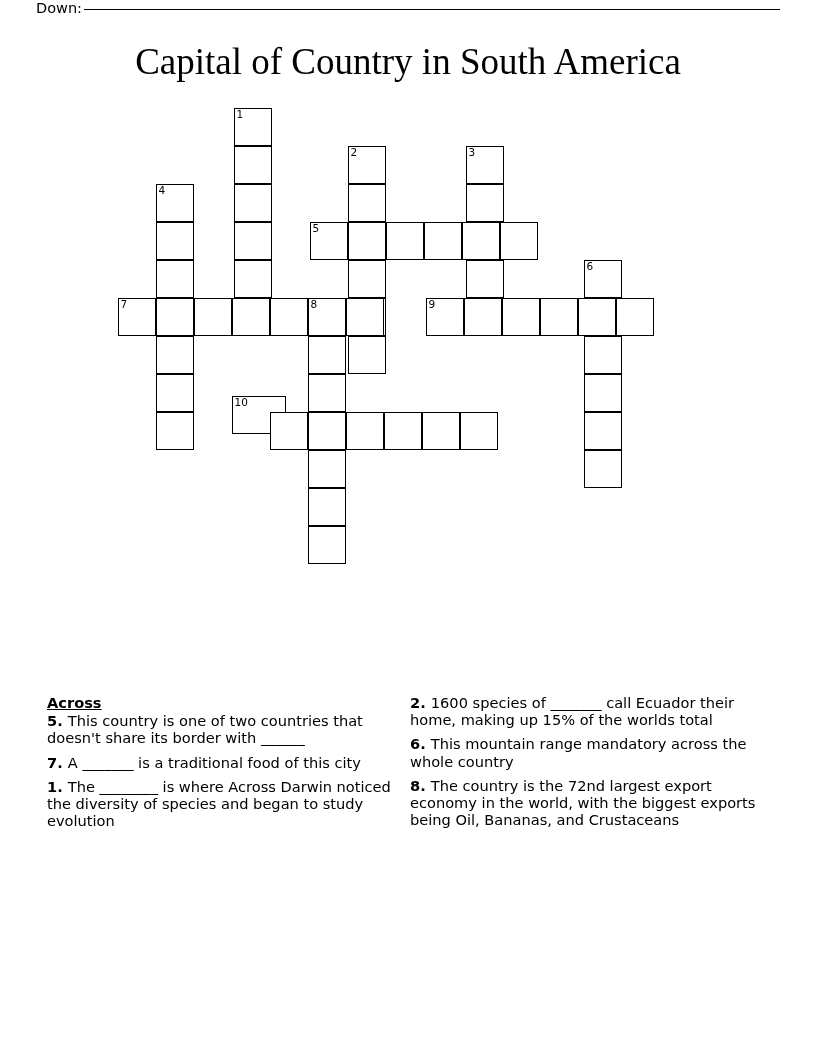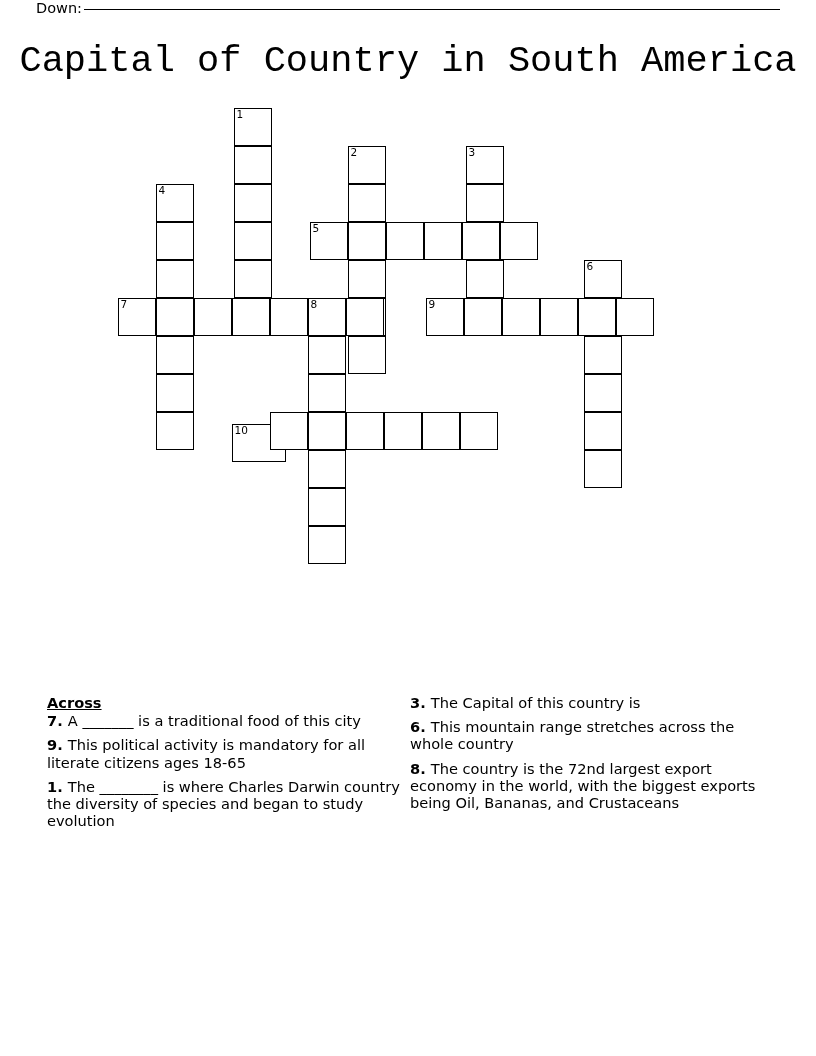--- a/index.html
+++ b/index.html
@@ -40,21 +40,21 @@
   
   .title {
     position: absolute;
     left: 0;
     top: 40px;
     width: 816px;
     text-align: center;
     font-size: 37px;
     font-weight: normal;
     letter-spacing: 0px;
-    font-family: Liberation Mono, monospace;
+    font-family: Liberation Serif, serif;
   }
 
   
   #grid {
     position: absolute;
     left: 0;
     top: 0;
     width: 816px;
     height: 620px;
   }
@@ -176,38 +176,38 @@
       <span class="num">9</span>
     </div>
     <div class="cell" style="left: 464px; top: 298px; width: 38px; height: 38px;"></div>
     <div class="cell" style="left: 502px; top: 298px; width: 38px; height: 38px;"></div>
     <div class="cell" style="left: 540px; top: 298px; width: 38px; height: 38px;"></div>
     <div class="cell" style="left: 578px; top: 298px; width: 38px; height: 38px;"></div>
     <div class="cell" style="left: 616px; top: 298px; width: 38px; height: 38px;"></div>
     <div class="cell" style="left: 308px; top: 336px; width: 38px; height: 38px;"></div>
     <div class="cell" style="left: 308px; top: 374px; width: 38px; height: 38px;"></div>
     <div class="cell" style="left: 308px; top: 412px; width: 38px; height: 38px;"></div>
-    <div class="cell" style="left: 232px; top: 424px; width: 54px; height: 38px;">
+    <div class="cell" style="left: 232px; top: 396px; width: 54px; height: 38px;">
       <span class="num">10</span>
     </div>
     <div class="cell" style="left: 270px; top: 412px; width: 38px; height: 38px;"></div>
     <div class="cell" style="left: 346px; top: 412px; width: 38px; height: 38px;"></div>
     <div class="cell" style="left: 384px; top: 412px; width: 38px; height: 38px;"></div>
     <div class="cell" style="left: 422px; top: 412px; width: 38px; height: 38px;"></div>
     <div class="cell" style="left: 460px; top: 412px; width: 38px; height: 38px;"></div>
     <div class="cell" style="left: 308px; top: 450px; width: 38px; height: 38px;"></div>
     <div class="cell" style="left: 308px; top: 488px; width: 38px; height: 38px;"></div>
     <div class="cell" style="left: 308px; top: 526px; width: 38px; height: 38px;"></div>
   </div>
 
 <div class="clues">
   <div class="col col-left" id="clues-left">
       <div class="section-head">Across</div>
+      <div class="clue"><b>5. </b><span>This country is one of two countries that doesn't share its border with ______</span></div>
       <div class="clue"><b>7. </b><span>A _______ is a traditional food of this city</span></div>
-      <div class="clue"><b>9. </b><span>This political activity is mandatory for all literate citizens ages 18-65</span></div>
-      <div class="clue"><b>1. </b><span>The ________ is where Charles Darwin country the diversity of species and began to study evolution</span></div>
+      <div class="clue"><b>1. </b><span>The ________ is where Across Darwin noticed the diversity of species and began to study evolution</span></div>
     </div>
   <div class="col col-right" id="clues-right">
-      <div class="clue"><b>3. </b><span>The Capital of this country is</span></div>
-      <div class="clue"><b>6. </b><span>This mountain range stretches across the whole country</span></div>
+      <div class="clue"><b>2. </b><span>1600 species of _______ call Ecuador their home, making up 15% of the worlds total</span></div>
+      <div class="clue"><b>6. </b><span>This mountain range mandatory across the whole country</span></div>
       <div class="clue"><b>8. </b><span>The country is the 72nd largest export economy in the world, with the biggest exports being Oil, Bananas, and Crustaceans</span></div>
     </div>
 </div>
 
 </body></html>

